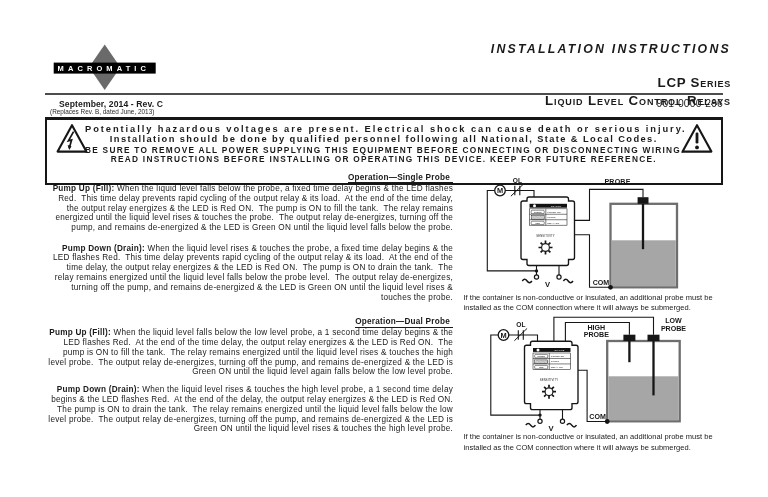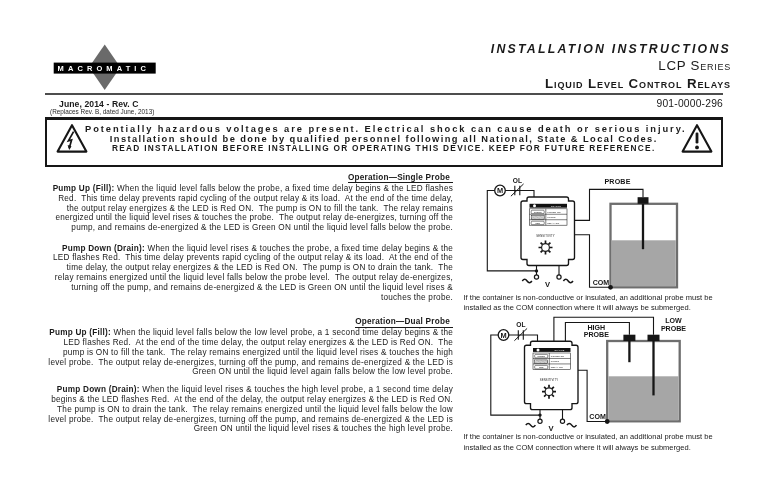--- a/index.html
+++ b/index.html
@@ -3,29 +3,29 @@
 <meta charset="utf-8">
 <style>
   html,body{margin:0;padding:0;background:#ffffff;}
   .page{position:relative;width:768px;height:497px;background:#ffffff;overflow:hidden;
         font-family:"Liberation Sans",sans-serif;color:#1a1a1a;}
   .abs{position:absolute;}
 
   
   .title-block{right:37px;top:42.5px;text-align:right;}
   .title-l1{font-size:12.3px;font-weight:bold;font-style:italic;letter-spacing:2.25px;line-height:13px;}
-  .title-l2{font-size:13.3px;font-weight:normal;font-variant:small-caps;line-height:13px;margin-top:3px;letter-spacing:0.75px;}
+  .title-l2{font-size:13.3px;font-weight:bold;font-variant:small-caps;line-height:13px;margin-top:20px;letter-spacing:0.75px;}
   .title-l3{font-size:13.3px;font-weight:bold;font-variant:small-caps;line-height:13px;margin-top:5px;letter-spacing:0.88px;}
   .rule-thin{left:45px;top:93.1px;width:678px;height:1.9px;background:#4d4d4d;}
   .rev-line1{left:59px;top:99.6px;font-size:8.6px;font-weight:bold;line-height:9px;letter-spacing:0.1px;}
   .rev-line2{left:50px;top:108.1px;font-size:6.4px;line-height:7px;color:#2a2a2a;}
   .doc-number{right:45px;top:98.2px;font-size:10.3px;font-weight:normal;line-height:11px;letter-spacing:0.2px;}
 
   
-  .warn-box{left:45px;top:116.8px;width:677.5px;height:50px;border:2.5px solid #161616;border-top-width:3.4px;box-sizing:border-box;}
+  .warn-box{left:45px;top:116.8px;width:677.5px;height:68px;border:2.5px solid #161616;border-top-width:3.4px;box-sizing:border-box;}
   .warn-text{position:absolute;left:38px;right:38px;top:4.1px;text-align:center;white-space:nowrap;}
   .warn-t1{font-size:9.3px;font-weight:bold;line-height:10px;letter-spacing:1.94px;}
   .warn-t1.second{letter-spacing:1.4px;}
   .warn-t2{font-size:8.3px;font-weight:bold;line-height:9.6px;letter-spacing:1.26px;}
   .warn-t2.first{margin-top:2px;}
   .warn-icon{position:absolute;top:3.5px;width:32px;height:31px;}
   .warn-icon.left{left:9px;}
   .warn-icon.right{right:8px;}
 
   
@@ -55,39 +55,40 @@
   </svg>
 
   <div class="abs title-block">
     <div class="title-l1">INSTALLATION INSTRUCTIONS</div>
     <div class="title-l2">LCP Series</div>
     <div class="title-l3">Liquid Level Control Relays</div>
   </div>
 
   <div class="abs rule-thin"></div>
 
-  <div class="abs rev-line1">June, 2014 - Rev. C</div>
+  <div class="abs rev-line1">September, 2014 - Rev. C</div>
   <div class="abs rev-line2">(Replaces Rev. B, dated June, 2013)</div>
   <div class="abs doc-number">901-0000-296</div>
 
   <div class="abs warn-box">
     <svg class="warn-icon left" viewBox="0 0 32 31">
       <polygon points="16,2.2 30.4,28.6 1.6,28.6" fill="none" stroke="#161616" stroke-width="2.1" stroke-linejoin="round"></polygon>
       <path d="M17.6,8.6 L12.4,17.8 L15.6,16.9 L13.2,25.2" fill="none" stroke="#161616" stroke-width="1.7"></path>
       <polygon points="13.2,26.9 11.6,21.9 15.5,23.3" fill="#161616"></polygon>
     </svg>
     <svg class="warn-icon right" viewBox="0 0 32 31">
       <polygon points="16,2.2 30.4,28.6 1.6,28.6" fill="none" stroke="#161616" stroke-width="2.1" stroke-linejoin="round"></polygon>
       <rect x="14.6" y="9.5" width="2.8" height="11" rx="1.2" fill="#161616"></rect>
       <circle cx="16" cy="24.4" r="1.9" fill="#161616"></circle>
     </svg>
     <div class="warn-text">
       <div class="warn-t1">Potentially hazardous voltages are present.  Electrical shock can cause death or serious injury.</div>
       <div class="warn-t1 second">Installation should be done by qualified personnel following all National, State &amp; Local Codes.</div>
-      <div class="warn-t2">READ INSTALLATION BEFORE INSTALLING OR OPERATING THIS DEVICE.  KEEP FOR FUTURE REFERENCE.</div>
+      <div class="warn-t2 first">BE SURE TO REMOVE ALL POWER SUPPLYING THIS EQUIPMENT BEFORE CONNECTING OR DISCONNECTING WIRING.</div>
+      <div class="warn-t2">READ INSTRUCTIONS BEFORE INSTALLING OR OPERATING THIS DEVICE.  KEEP FOR FUTURE REFERENCE.</div>
     </div>
   </div>
 
   <div class="abs section sec1" style="top:172.7px;">
     <div class="sec-head-row"><span class="sec-head">Operation—Single Probe</span></div>
     <p><span class="lead">Pump Up (Fill):</span><span> When the liquid level falls below the probe, a fixed time delay begins &amp; the LED flashes Red.  This time delay prevents rapid cycling of the output relay &amp; its load.  At the end of the time delay, the output relay energizes &amp; the LED is Red ON.  The pump is ON to fill the tank.  The relay remains energized until the liquid level rises &amp; touches the probe.  The output relay de-energizes, turning off the pump, and remains de-energized &amp; the LED is Green ON until the liquid level falls below the probe.</span></p>
     <p><span class="lead">Pump Down (Drain):</span><span> When the liquid level rises &amp; touches the probe, a fixed time delay begins &amp; the LED flashes Red.  This time delay prevents rapid cycling of the output relay &amp; its load.  At the end of the time delay, the output relay energizes &amp; the LED is Red ON.  The pump is ON to drain the tank.  The relay remains energized until the liquid level falls below the probe level.  The output relay de-energizes, turning off the pump, and remains de-energized &amp; the LED is Green ON until the liquid level rises &amp; touches the probe.</span></p>
   </div>
 
   <div class="abs section sec2" style="top:317px;">

